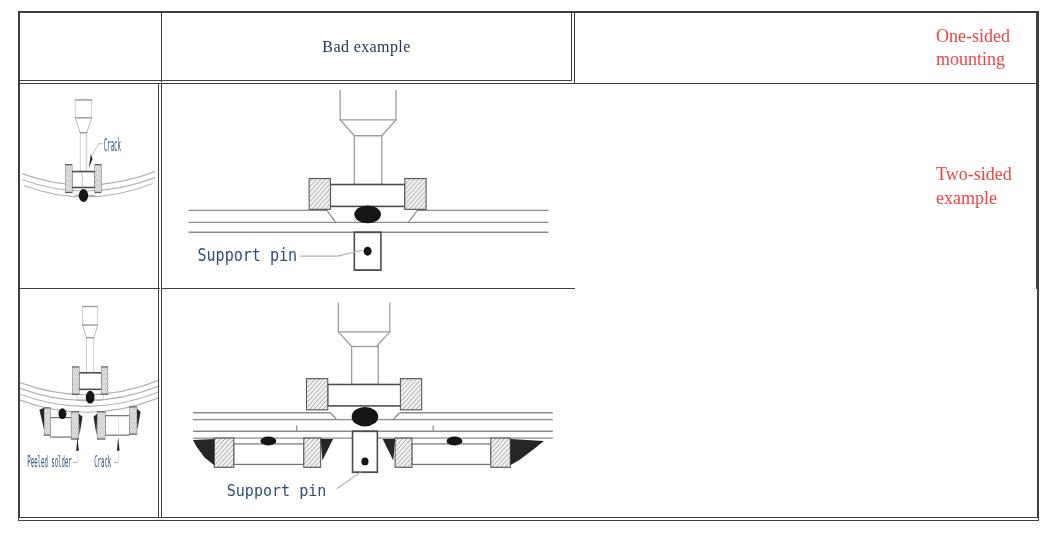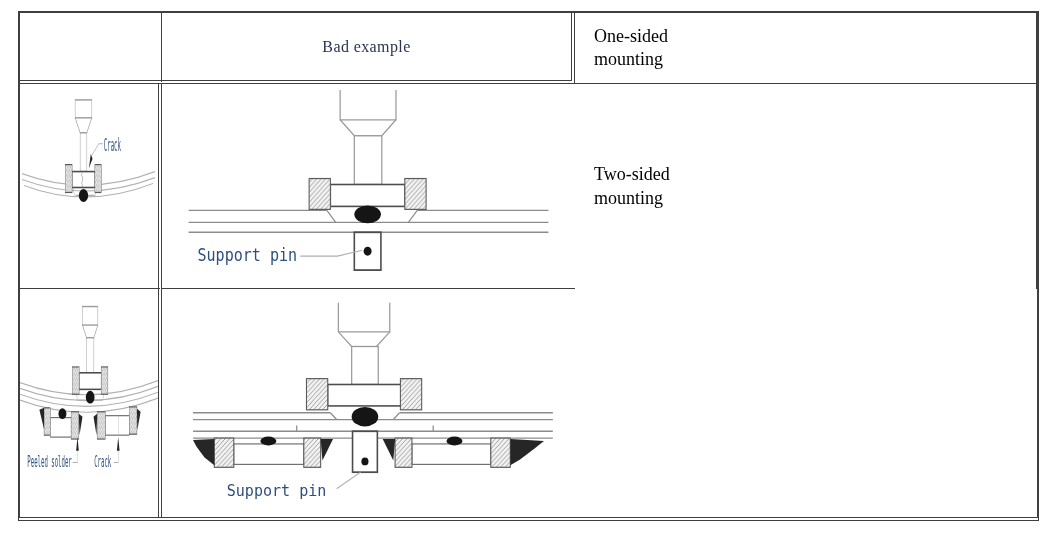--- a/index.html
+++ b/index.html
@@ -8,21 +8,21 @@
   .tbl{position:absolute;left:18px;top:11px;width:1021px;height:510px;
        display:grid;grid-template-columns:142px 413px auto;grid-template-rows:71px 205px auto;
        border:2px solid #3f3f3f;border-bottom:4px double #3f3f3f;box-sizing:border-box;background:#fff;}
   .cell{background:#fff;box-sizing:border-box;position:relative;overflow:hidden;}
   .sep-r1{border-right:1.5px solid #3f3f3f;}
   .sep-r2{border-right:4px double #3f3f3f;}
   .sep-hd{border-bottom:4px double #3f3f3f;}
   .sep-row{border-bottom:1.5px solid #3f3f3f;}
   .hd{display:flex;align-items:center;justify-content:center;
       font-size:16px;letter-spacing:.4px;color:#2a3450;}
-  .rl{display:flex;align-items:center;padding-left:19px;font-size:18px;color:#000000;line-height:1.3;}
+  .rl{display:flex;align-items:center;padding-left:19px;font-size:18px;color:#ef4444;line-height:1.3;justify-content:flex-end;}
   .rl span{display:block;width:100px;}
   .dg{display:block;width:100%;height:100%;}
   .board{stroke:#b0b0b0;stroke-width:1.2;fill:none;}
   .bline{stroke:#8c8c8c;stroke-width:1.4;fill:none;}
   .tool{stroke:#9a9a9a;stroke-width:1.4;fill:#ffffff;}
   .tooln{stroke:#9a9a9a;stroke-width:1.4;fill:none;}
   .comp{stroke:#4c4c4c;stroke-width:1.6;fill:#ffffff;}
   .padrect{stroke:#5a5a5a;stroke-width:1.2;}
   .body2{stroke:#6e6e6e;stroke-width:1.2;fill:#ffffff;}
   .pin{stroke:#4c4c4c;stroke-width:1.8;fill:#ffffff;}
@@ -109,21 +109,21 @@
           <circle class="solder" cx="232" cy="168" r="4.5"></circle>
         </g>
         <g>
           <path class="leader" d="M156,173 H198 L226,167"></path>
           <text class="callout" x="40" y="178">Support pin</text>
         </g>
       </svg>
     </div>
 
     <div class="cell rl sep-r1">
-      <span>Two-sided mounting</span>
+      <span>Two-sided example</span>
     </div>
 
     <div class="cell sep-r2">
       <svg class="dg" viewBox="0 0 413 234" preserveAspectRatio="none">
         <defs>
           <pattern id="hC" width="5" height="5" patternUnits="userSpaceOnUse">
             <rect width="5" height="5" fill="#f2f2f2"></rect>
               <path d="M0,5 L5,0" stroke="#9a9a9a" stroke-width="1"></path>
           </pattern>
         </defs>

